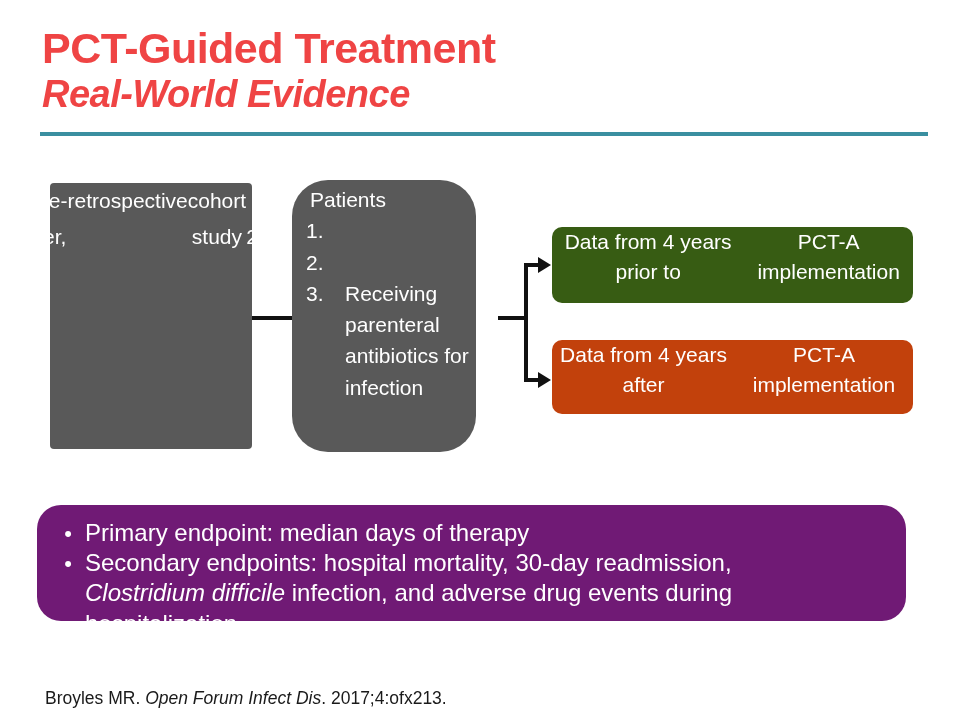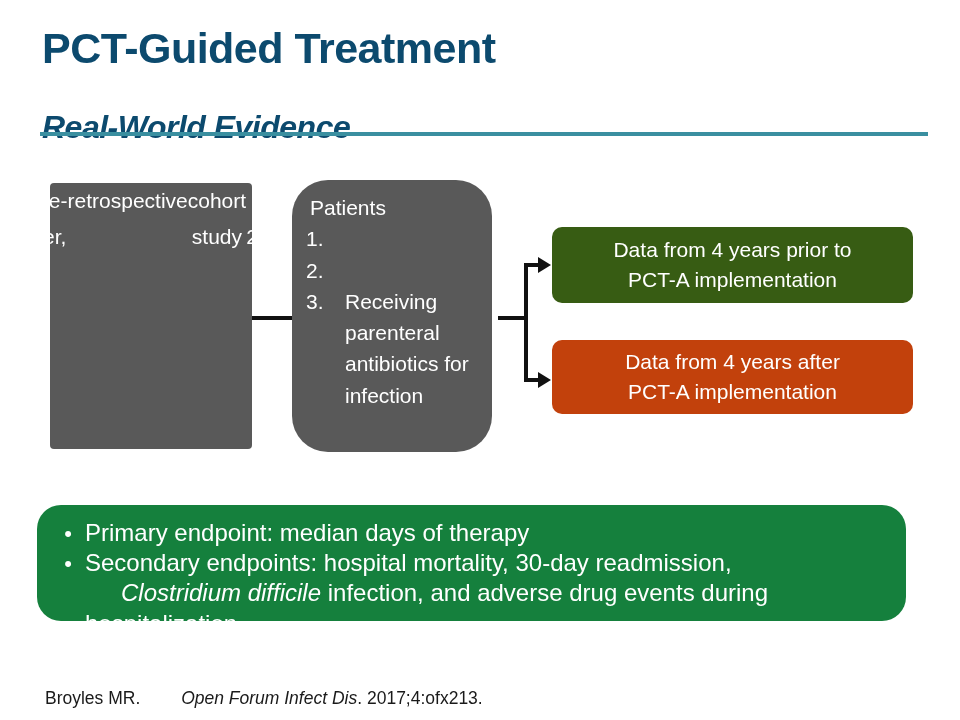--- a/index.html
+++ b/index.html
@@ -6,47 +6,47 @@
   html, body { background: #888; }
   .slide {
     position: relative;
     width: 960px; height: 720px;
     background: #ffffff;
     font-family: "Liberation Sans", sans-serif;
     overflow: hidden;
     margin: 0 auto;
   }
   
-  .title-block { position: absolute; left: 42px; top: 24px; color: #0c4a6e; }
+  .title-block { position: absolute; left: 42px; top: 24px; color: #ef4444; }
   .title-main { font-size: 43px; font-weight: 600; line-height: 1.15; letter-spacing: -0.5px; }
-  .title-sub  { font-size: 32px; font-weight: 600; font-style: italic; line-height: 1.15; letter-spacing: -0.5px; margin-top: 36px; }
+  .title-sub  { font-size: 38px; font-weight: 600; font-style: italic; line-height: 1.15; letter-spacing: -0.5px; }
   .title-rule { position: absolute; left: 40px; top: 132px; width: 888px; height: 4px; background: #3a8fa0; }
 
   
   .box { position: absolute; color: #ffffff; }
   .study-box {
     left: 50px; top: 183px; width: 202px; height: 266px;
     background: #595959; border-radius: 4px;
     display: flex; flex-direction: row; justify-content: center;
     text-align: center; font-size: 21px; line-height: 1.7;
   }
   .patients-box {
-    left: 292px; top: 180px; width: 200px; height: 272px;
+    left: 292px; top: 180px; width: 184px; height: 272px;
     background: #595959; border-radius: 36px;
-    padding: 12px 6px 10px 12px;
+    padding: 4px 6px 10px 12px;
     font-size: 21px; line-height: 1.49;
   }
   .patients-heading { display: block; padding-left: 6px; }
   .patients-item { display: flex; }
   .patients-num { width: 41px; flex: 0 0 41px; padding-left: 2px; }
   .patients-text { flex: 1; }
 
   .green-box {
     left: 552px; width: 361px;
-    display: flex; flex-direction: column; justify-content: center;
+    display: flex; justify-content: center;
     text-align: center; font-size: 21px; line-height: 1.45;
     border-radius: 10px;
   }
   .prior-box { top: 227px; height: 76px; background: #375c13; }
   .after-box { top: 340px; height: 74px; background: #c2410c; }
   .green-line { display: block; }
 
   
   .conn { position: absolute; background: #111111; }
   .conn-1     { left: 252px; top: 316px; width: 40px; height: 4px; }
@@ -58,29 +58,29 @@
     position: absolute; width: 0; height: 0; background: transparent;
     border-top: 8px solid transparent; border-bottom: 8px solid transparent;
     border-left: 13px solid #111111;
   }
   .arrow-top { left: 538px; top: 257px; }
   .arrow-bot { left: 538px; top: 372px; }
 
   
   .endpoints-box {
     position: absolute; left: 37px; top: 505px; width: 869px; height: 116px;
-    background: #15803d; border-radius: 24px;
+    background: #701a75; border-radius: 24px;
     color: #ffffff; font-size: 24px; line-height: 1.26;
     padding: 13px 36px 0 14px;
   }
   .bullet-row { display: flex; }
   .bullet-marker { flex: 0 0 34px; text-align: center; }
   .bullet-marker::before { content: "\2022"; font-size: 22px; }
   .bullet-content { flex: 1; }
-  .italic { font-style: italic; margin-left: 36px; }
+  .italic { font-style: italic; }
 
   
   .citation { position: absolute; left: 45px; top: 688px; font-size: 17.5px; color: #1a1a1a; text-align: center; }
 </style>
 </head>
 <body>
 
 <div class="slide">
 
   <div class="title-block">

